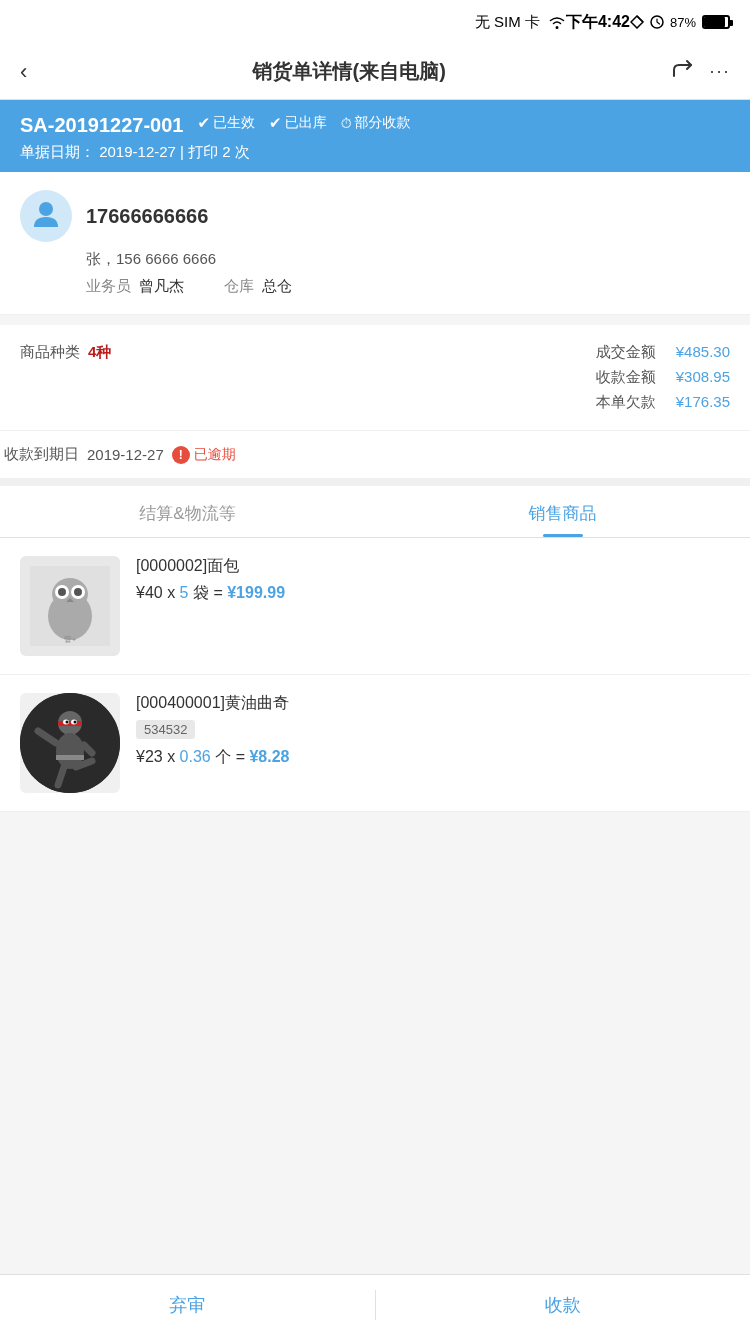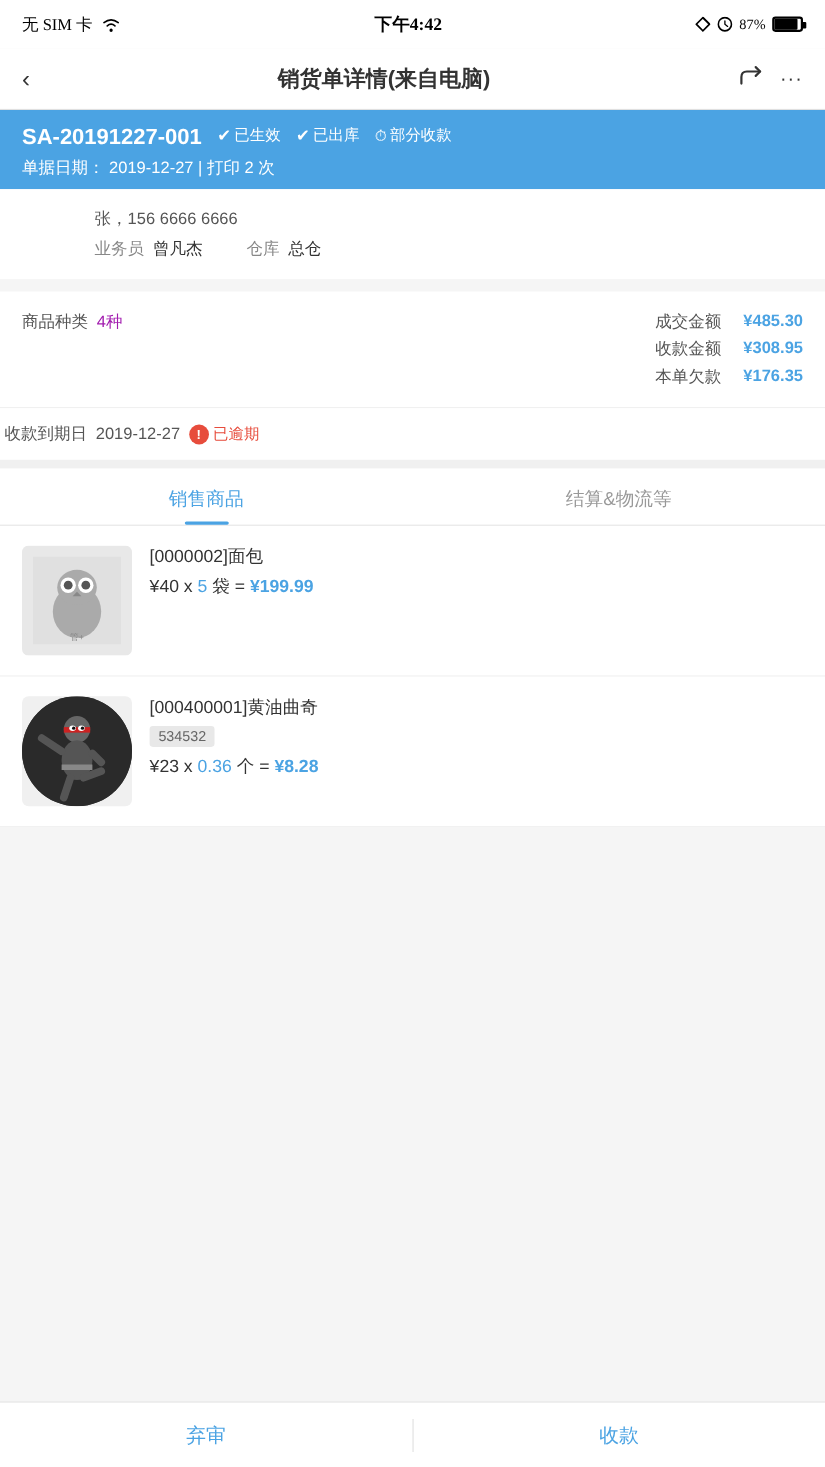--- a/index.html
+++ b/index.html
@@ -11,25 +11,24 @@
       min-height: 1334px;
       overflow-x: hidden;
     }
 
     
     .status-bar {
       height: 44px;
       background: #fff;
       display: flex;
       align-items: center;
-      justify-content: space-between;
+      justify-content: flex-end;
       padding: 0 20px;
       font-size: 15px;
       font-weight: 500;
-      font-family: Liberation Serif, serif;
     }
     .status-left { display: flex; align-items: center; gap: 8px; }
     .status-center { font-size: 16px; font-weight: 600; }
     .status-right { display: flex; align-items: center; gap: 6px; font-size: 13px; }
     .battery-icon {
       width: 28px; height: 14px; border: 2px solid #000; border-radius: 3px;
       position: relative; display: inline-block;
     }
     .battery-icon::after {
       content: ''; position: absolute; right: -5px; top: 3px;
@@ -134,35 +133,35 @@
       justify-content: space-between;
       align-items: flex-start;
     }
     .summary-left {
       display: flex;
       align-items: center;
       gap: 8px;
       font-size: 15px;
       color: #555;
     }
-    .summary-count { color: #a21caf; font-weight: 400; }
+    .summary-count { color: #b91c1c; font-weight: 700; }
     .summary-right {
       display: flex;
       flex-direction: column;
       align-items: flex-end;
       gap: 6px;
     }
     .summary-item {
       display: flex;
       justify-content: space-between;
       gap: 20px;
       font-size: 15px;
     }
     .summary-item-label { color: #555; }
-    .amount-blue { color: #4ba3e3; font-weight: 700; }
+    .amount-blue { color: #4ba3e3; font-weight: 400; }
 
     
     .due-section {
       background: #fff;
       padding: 14px 4px;
       margin-top: 0;
       display: flex;
       align-items: center;
       gap: 8px;
       font-size: 15px;
@@ -368,20 +367,31 @@
   <div class="header-banner-bottom">
     <span>单据日期：</span>
     <span>2019-12-27</span>
     <span>| 打印</span>
     <span>2</span>
     <span>次</span>
   </div>
 </div>
 
 <div class="customer-section">
+  <div class="customer-top">
+    <div class="avatar">
+      <span class="avatar-icon">
+        <svg width="32" height="32" viewBox="0 0 32 32" fill="none">
+          <circle cx="16" cy="12" r="7" fill="#4ba3e3"></circle>
+          <path d="M4 30 Q4 20 16 20 Q28 20 28 30" fill="#4ba3e3"></path>
+        </svg>
+      </span>
+    </div>
+    <span class="customer-name">17666666666</span>
+  </div>
   <div class="customer-details">
     <div class="customer-sub">张，156 6666 6666</div>
     <div class="customer-meta">
       <div class="meta-item">
         <span class="meta-label">业务员</span>
         <span class="meta-value">曾凡杰</span>
       </div>
       <div class="meta-item">
         <span class="meta-label">仓库</span>
         <span class="meta-value">总仓</span>
@@ -416,25 +426,25 @@
 <div class="due-section">
   <span>收款到期日</span>
   <span>2019-12-27</span>
   <span class="overdue-badge">
     <span class="overdue-dot">!</span>
     <span>已逾期</span>
   </span>
 </div>
 
 <div class="tabs-section">
+  <div class="tab">
+    <span>结算&amp;物流等</span>
+  </div>
   <div class="tab active">
     <span>销售商品</span>
-  </div>
-  <div class="tab">
-    <span>结算&amp;物流等</span>
   </div>
 </div>
 
 <div class="products-section">
 
   <div class="product-item">
     <div class="product-thumb">
       <div class="owl-placeholder">
         <svg width="80" height="80" viewBox="0 0 80 80">
           <rect width="80" height="80" fill="#e0e0e0"></rect>

